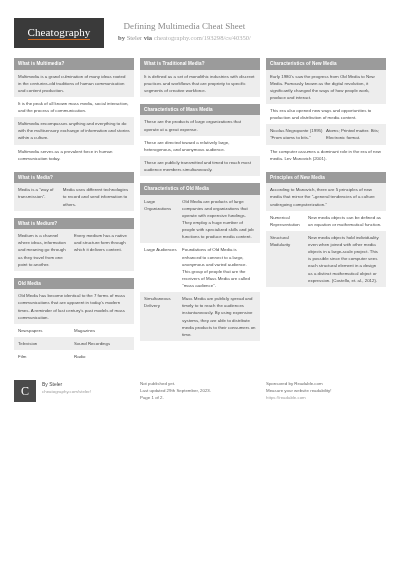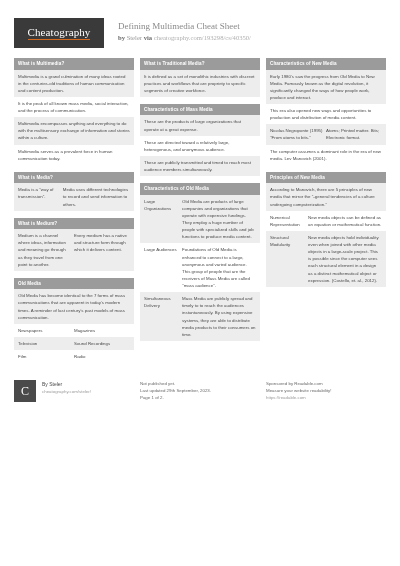--- a/index.html
+++ b/index.html
@@ -24,21 +24,21 @@
   }
   .logo-text {
     color: #ffffff;
     font-family: "Liberation Serif", serif;
     font-size: 11px;
     letter-spacing: 0.1px;
     border-bottom: 1.4px solid #d2691e;
     padding-bottom: 1px;
     line-height: 1;
   }
-  .header-text { margin-left: 14px; padding-top: 2px; }
+  .header-text { margin-left: 14px; padding-top: 2px; text-align: center; }
   .sheet-title {
     font-family: "Liberation Serif", serif;
     font-size: 9px;
     color: #8a8a8a;
     line-height: 1.35;
   }
   .sheet-byline {
     font-family: "Liberation Serif", serif;
     font-size: 6.6px;
     color: #9a9a9a;

